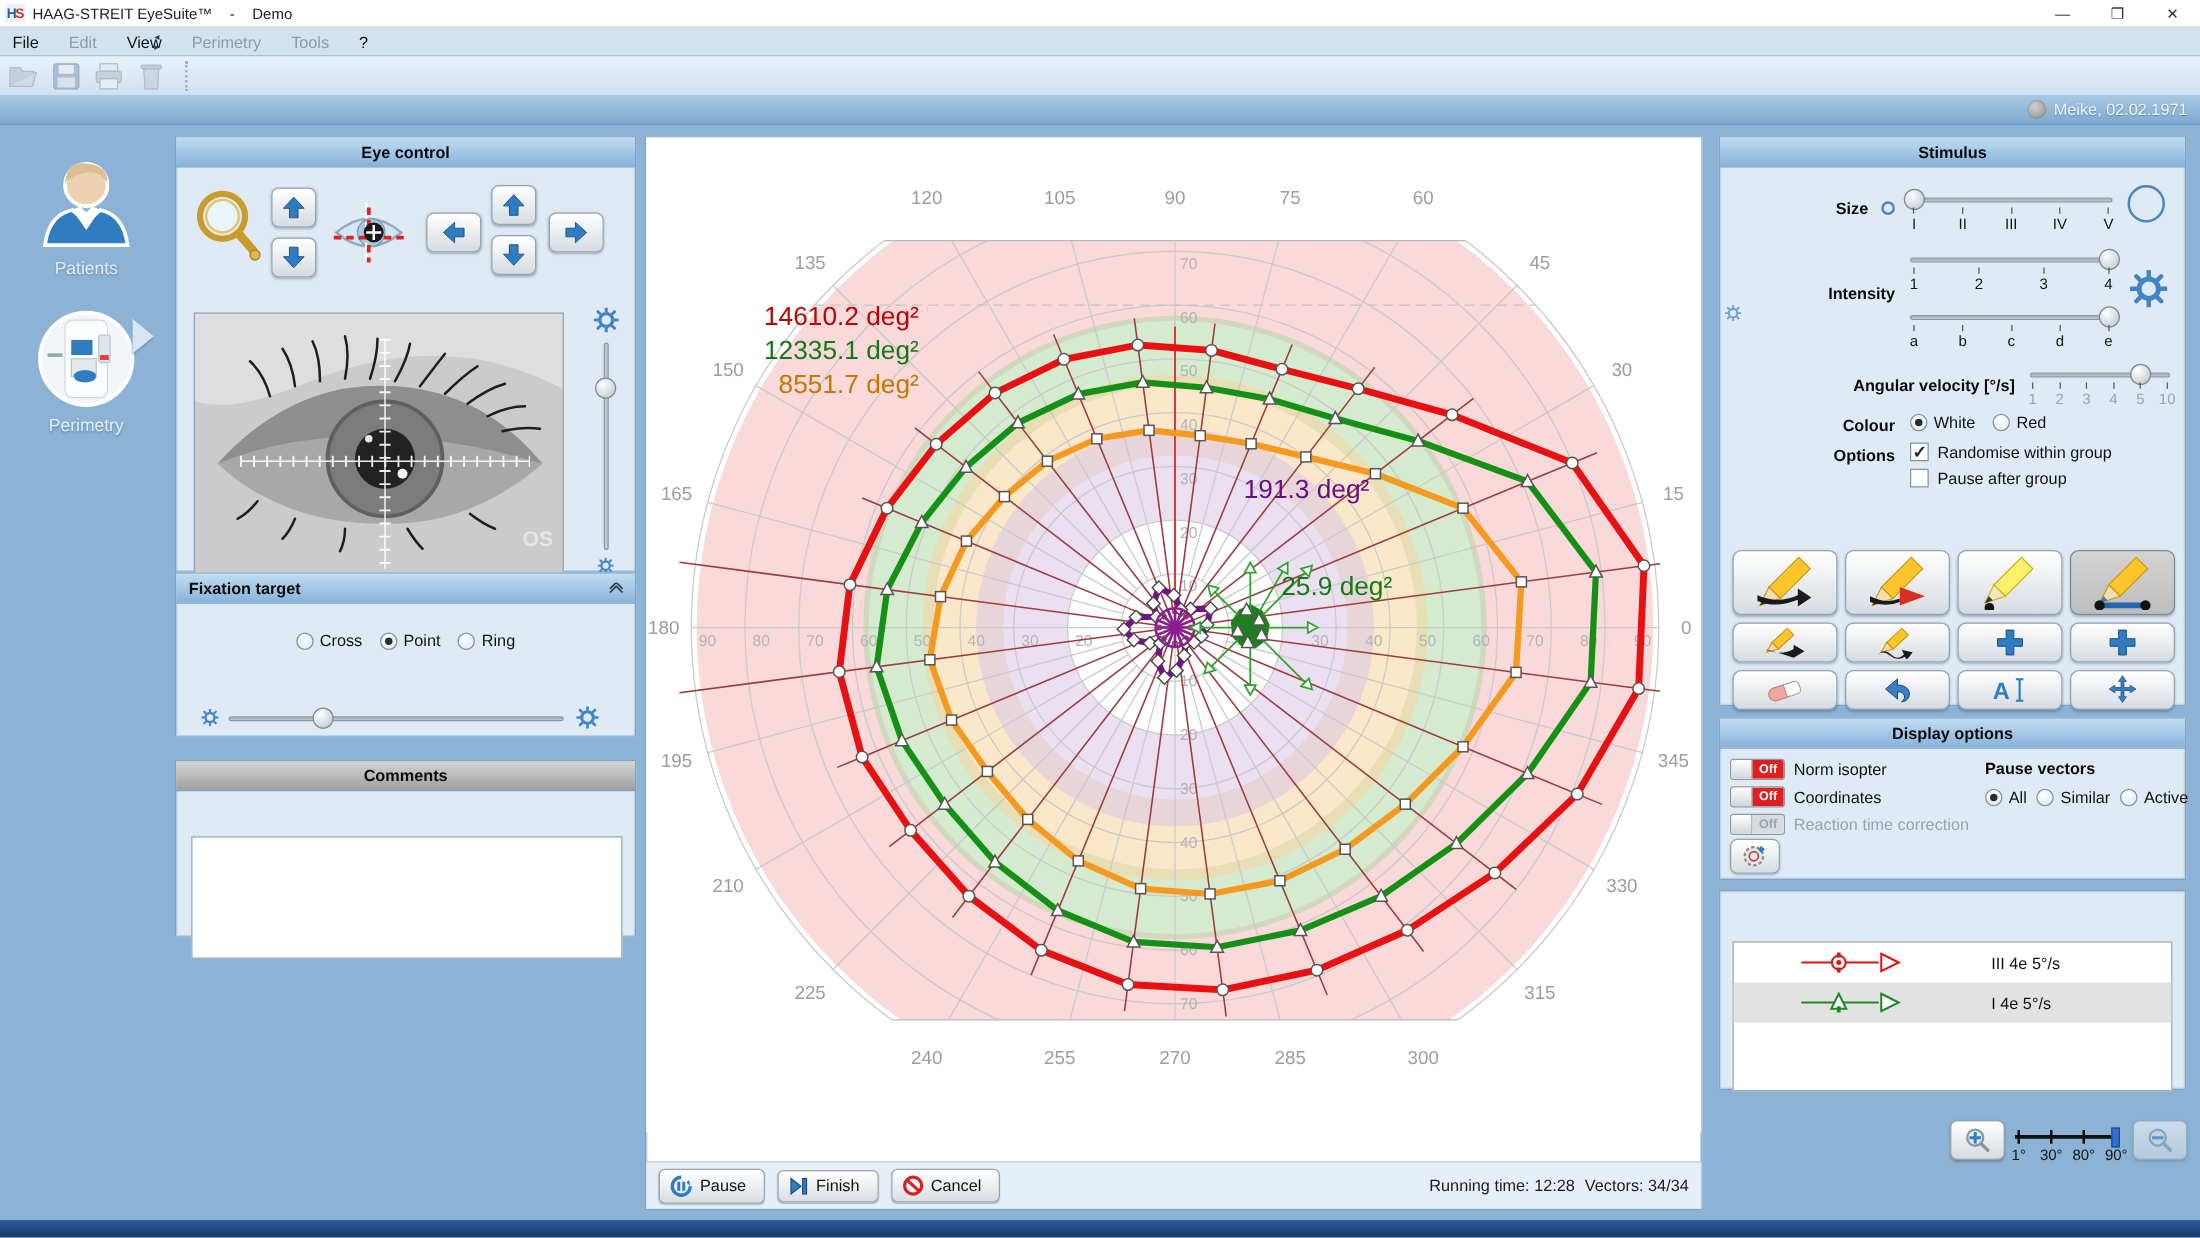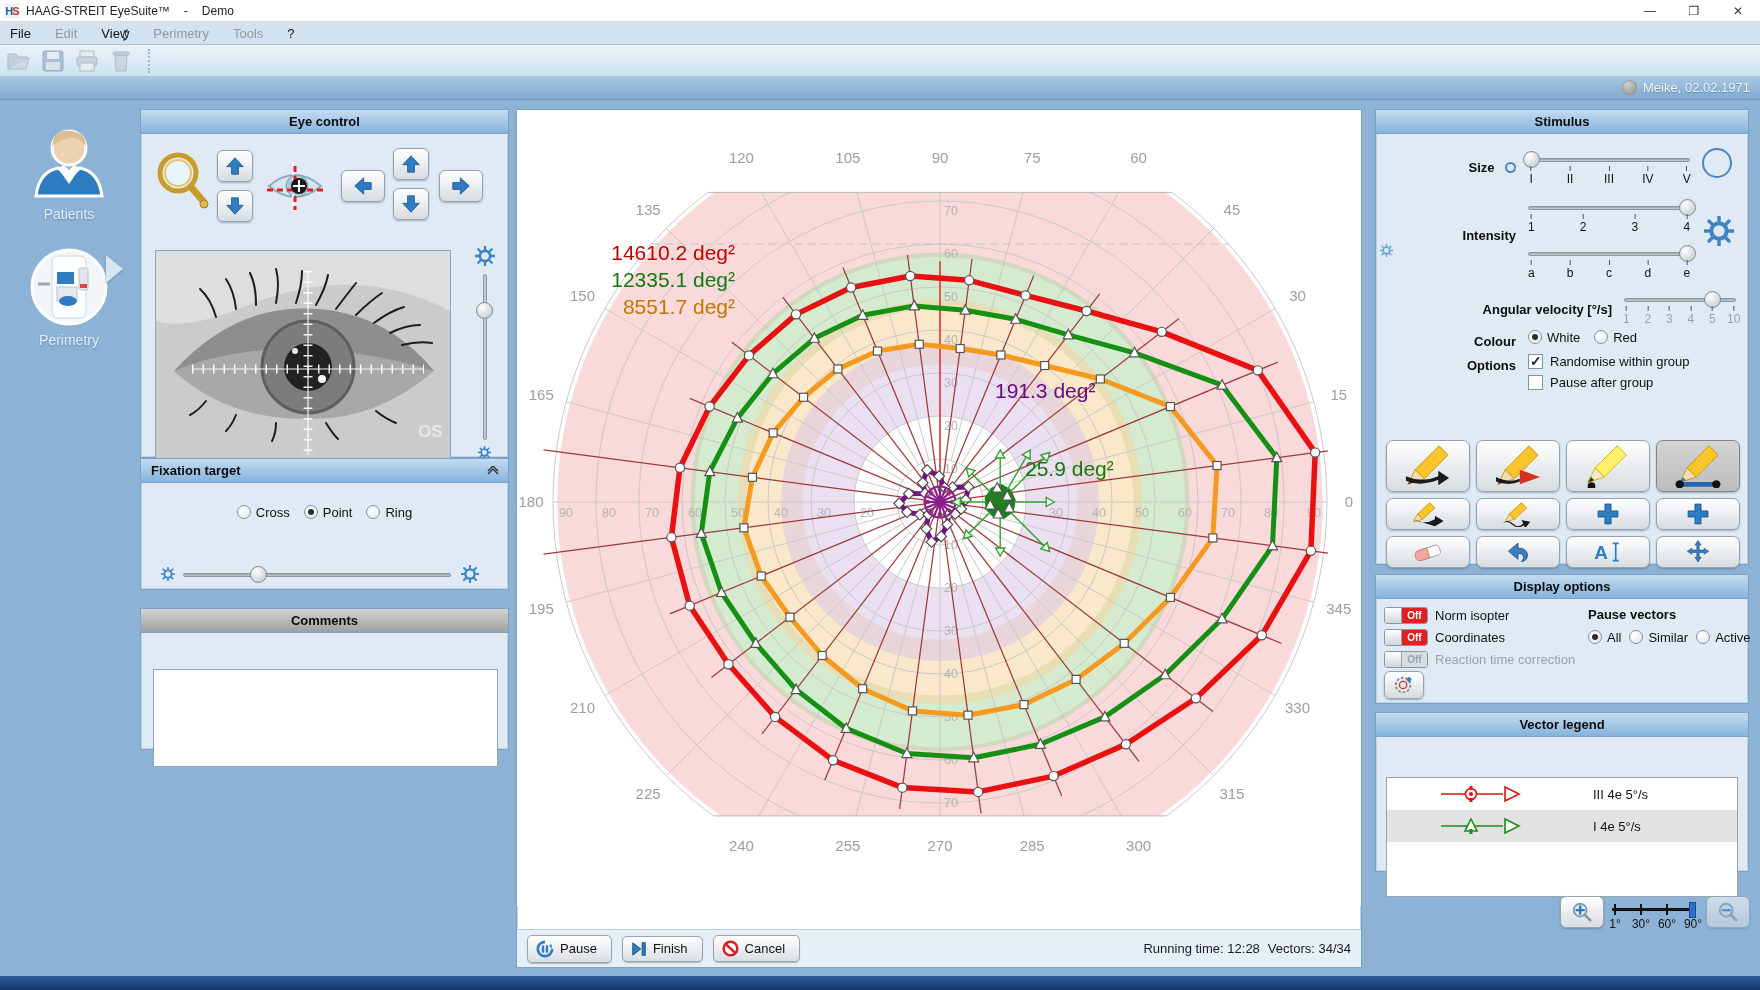--- a/index.html
+++ b/index.html
@@ -44,21 +44,21 @@
   
   .sqbtn { background:linear-gradient(#ffffff,#d6dce2); border:1px solid #98a2ab; border-radius:6px; box-shadow:0 1px 2px rgba(40,60,80,.35); display:flex; align-items:center; justify-content:center; }
   #eye-image-wrap { position:absolute; left:14px; top:116px; width:296px; height:212px; border:1px solid #8aa5bd; background:#c9c9c9; }
   #eye-v-slider { position:absolute; left:330px; top:110px; width:26px; height:230px; }
   #eye-v-slider .vtrack { position:absolute; left:12px; top:30px; width:4px; height:166px; background:#c3c9cf; border:1px solid #8d979f; border-radius:2px; }
   #eye-v-slider .vknob { position:absolute; left:5px; top:58px; width:17px; height:17px; border-radius:50%; background:radial-gradient(circle at 35% 30%, #fff, #b9c2ca); border:1px solid #7e8a93; }
   .gear { display:block; }
 
   
   .radio-row { display:flex; gap:14px; justify-content:center; align-items:center; }
-  .radio { display:flex; align-items:flex-start; gap:5px; }
+  .radio { display:flex; align-items:flex-end; gap:5px; }
   .rdot { width:14px; height:14px; border-radius:50%; background:radial-gradient(circle at 35% 30%, #fff, #dfe6ec); border:1px solid #7d93a6; position:relative; }
   .rdot.sel::after { content:""; position:absolute; left:3px; top:3px; width:6px; height:6px; border-radius:50%; background:#2b2b2b; }
   .rlab { font-size:13px; color:#111; }
   .hslider { position:relative; height:34px; }
   .hslider .track { position:absolute; left:0; right:0; top:6px; height:4px; background:linear-gradient(#9aa2a9,#c9cfd4); border:1px solid #8d979f; border-radius:2px; }
   .hslider .knob { position:absolute; top:-1px; width:17px; height:17px; margin-left:-8px; border-radius:50%; background:radial-gradient(circle at 35% 30%, #fff, #b9c2ca); border:1px solid #7e8a93; }
   .hslider .tick { position:absolute; top:14px; transform:translateX(-50%); text-align:center; }
   .hslider .tick i { display:block; width:1px; height:5px; background:#555; margin:0 auto; }
   .hslider .tick b { display:block; font-weight:normal; font-size:12px; color:#111; margin-top:1px; }
   .hslider.graylab .tick b { color:#9aa2aa; }
@@ -953,21 +953,20 @@
       <svg width="22" height="22" viewBox="0 0 24 24">
           <circle cx="11" cy="12" r="8" fill="#e8e8e8" stroke="#8a8a8a" stroke-width="2" stroke-dasharray="3 2"></circle>
           <circle cx="11" cy="12" r="4" fill="none" stroke="#c04040" stroke-width="1.5"></circle>
           <path d="M15 6 h5 M17.5 3.5 v5" stroke="#2e7cc1" stroke-width="2.6"></path>
         </svg>
     </div>
   </div>
 </div>
 
 <div class="panel" style="left:1375px; top:712px; width:374px; height:160px;">
-  <div class="panel-header">Vector legend</div>
   <div class="panel-body" style="height:134px;">
     <div id="legend-box">
         <div class="legrow">
           <svg width="96" height="22">
             <line x1="4" y1="11" x2="66" y2="11" stroke="#e01313" stroke-width="1.6"></line>
             <circle cx="34" cy="11" r="5.5" fill="#fff" stroke="#e01313" stroke-width="1.6"></circle>
             <circle cx="34" cy="11" r="2" fill="#e01313"></circle>
             <rect x="32.5" y="3" width="3" height="4" fill="#e01313"></rect>
             <rect x="32.5" y="15" width="3" height="4" fill="#e01313"></rect>
             <polygon points="68,4 82,11 68,18" fill="#fff" stroke="#e01313" stroke-width="1.6"></polygon>
@@ -996,21 +995,21 @@
         <path d="M11 5 v10 M6 10 h10" stroke="#2e7cc1" stroke-width="2.6"></path>
       </svg>
   </div>
   <div id="zoom-slider">
       <div class="ztrack"></div>
       <div class="ztick" style="left: 2px;"></div>
       <div class="zlabel" style="left: 3px;">1°</div>
       <div class="ztick" style="left: 28px;"></div>
       <div class="zlabel" style="left: 29px;">30°</div>
       <div class="ztick" style="left: 54px;"></div>
-      <div class="zlabel" style="left: 55px;">60°</div>
+      <div class="zlabel" style="left: 55px;">80°</div>
       <div class="ztick" style="left: 80px;"></div>
       <div class="zlabel" style="left: 81px;">90°</div>
       <div class="zknob" style="left: 77px;"></div>
     </div>
   <div class="zoombtn dis">
     <svg width="24" height="22" viewBox="0 0 26 24">
         <circle cx="11" cy="10" r="7" fill="#ddeef8" stroke="#8a97a1" stroke-width="2"></circle>
         <line x1="16" y1="15" x2="22" y2="21" stroke="#8a97a1" stroke-width="3" stroke-linecap="round"></line>
         <path d="M6 10 h10" stroke="#2e7cc1" stroke-width="2.6"></path>
       </svg>

